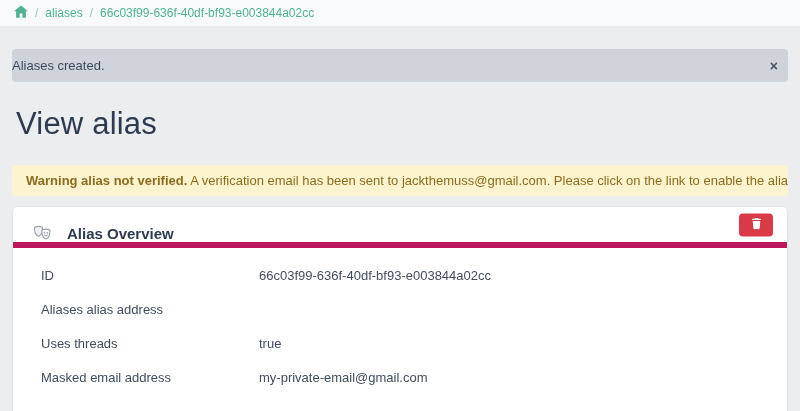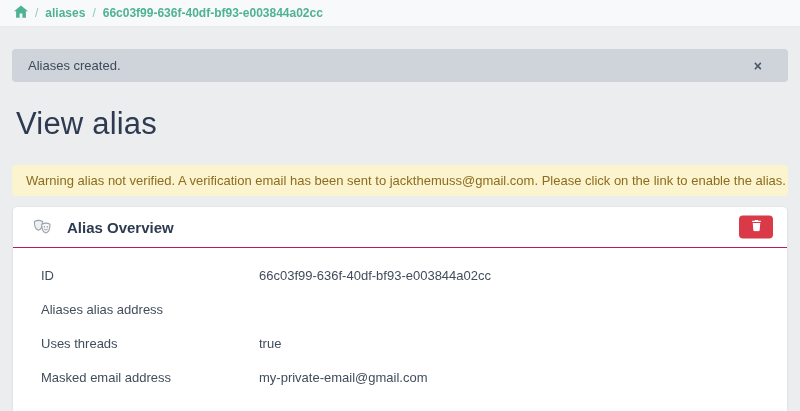--- a/index.html
+++ b/index.html
@@ -25,35 +25,35 @@
   }
   
   .topbar{
     height:27px;
     background:var(--bar-bg);
     border-bottom:1px solid #e9ebec;
     display:flex;align-items:center;
     padding:0 14px;
     font-size:12px;
   }
-  .crumb-link{color:var(--accent);text-decoration:none;cursor:pointer;font-weight:bold;}
+  .crumb-link{color:var(--accent);text-decoration:none;cursor:pointer;}
   .crumb-sep{color:var(--accent);opacity:.65;margin:0 7px;}
   .home-link{display:flex;align-items:center;cursor:pointer;}
   
   .content{padding:0 12px;}
   .alert{
     border-radius:4px;
     font-size:13px;
     display:flex;align-items:center;
   }
   .alert-secondary{
     margin-top:22px;
     background:var(--secondary-bg);
     color:var(--secondary-text);
-    padding:8px 16px;
+    padding:8px 0;
     height:33px;
   }
   .alert-secondary .spacer{flex:1;}
   .alert-close{
     background:none;border:none;cursor:pointer;
     color:#4a5568;font-size:14px;font-weight:bold;
     line-height:1;padding:2px 4px;margin-right:6px;
     font-family:inherit;
   }
   .page-title{
@@ -66,34 +66,34 @@
   .alert-warning{
     background:var(--warning-bg);
     color:var(--warning-text);
     padding:7px 14px;
     height:31px;
     margin-bottom:10px;
     display:block;
     line-height:17px;
     white-space:nowrap;overflow:hidden;
   }
-  .alert-warning b{font-weight:normal;}
+  .alert-warning b{font-weight:bold;}
   
   .card{
     background:#fff;
     border:1px solid var(--card-border);
     border-radius:5px;
     box-shadow:0 1px 2px rgba(60,70,85,.05);
   }
   .card-header{
     position:relative;
     height:41px;
-    display:flex;align-items:center;
+    display:flex;align-items:flex-end;
     padding:0 14px 0 20px;
-    border-bottom:1px solid #be185d;
+    border-bottom:6px solid #be185d;
   }
   .masks-icon{display:inline-flex;margin-right:14px;}
   .card-title{
     font-size:15px;
     font-weight:bold;
     color:var(--heading);
   }
   .btn-danger{
     position:absolute;
     right:14px;top:50%;transform:translateY(-50%);

